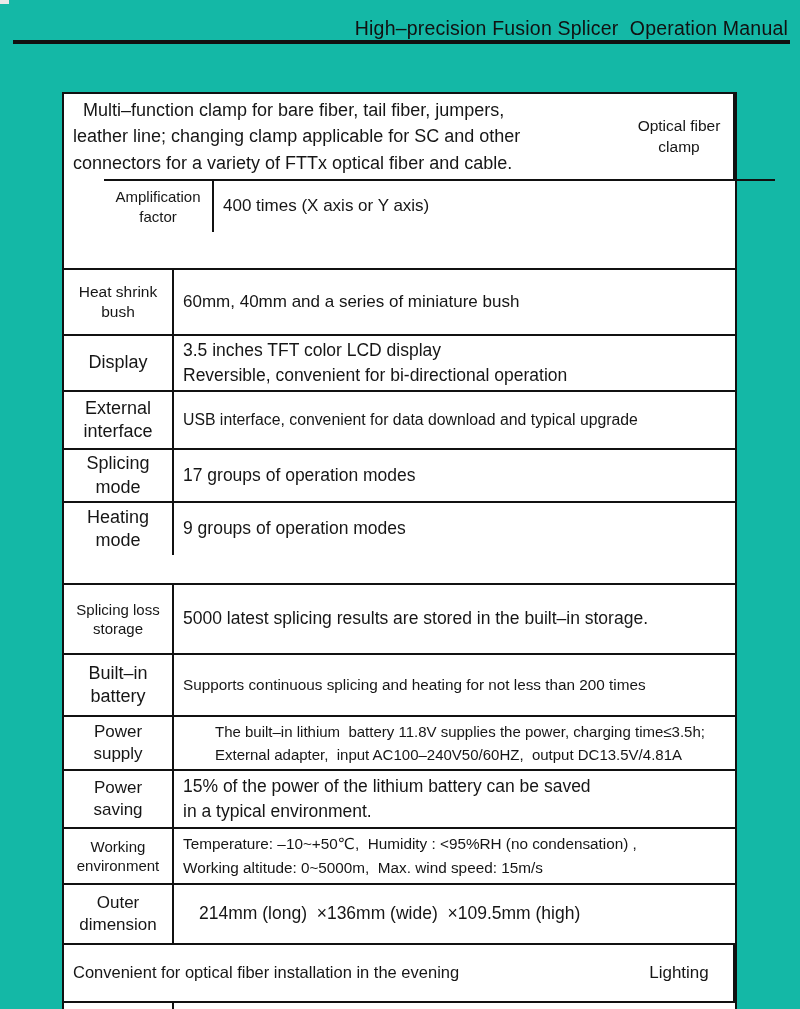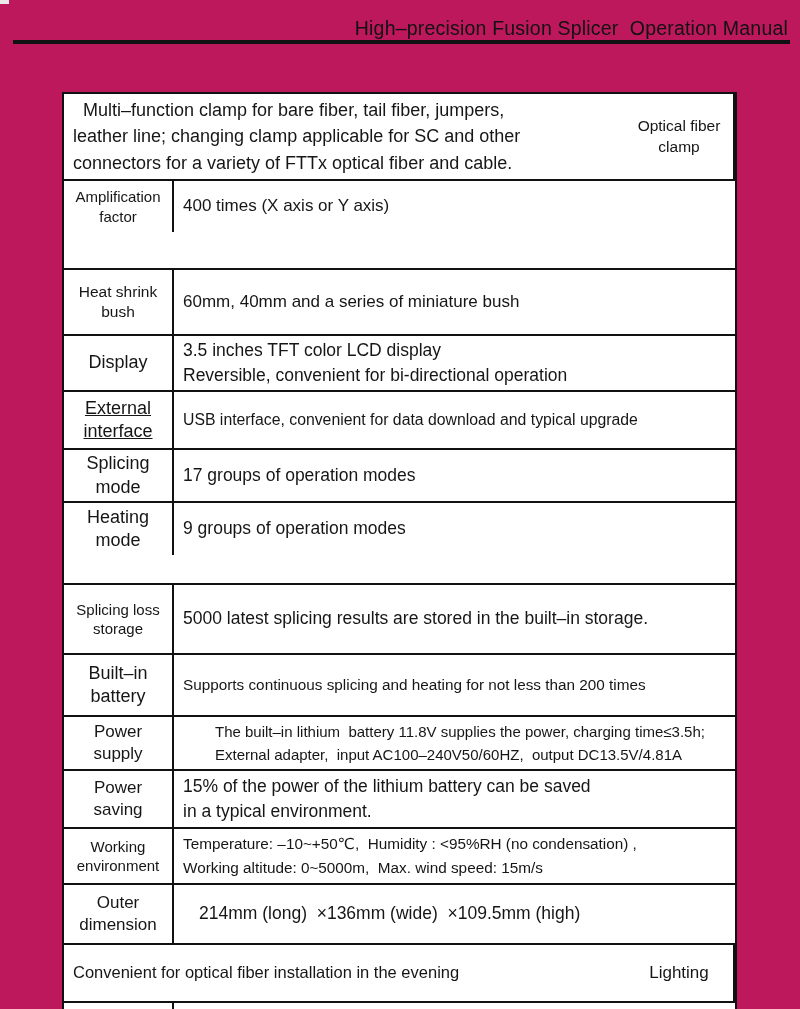--- a/index.html
+++ b/index.html
@@ -4,21 +4,21 @@
 <style>
   * { margin: 0; padding: 0; box-sizing: border-box; }
   html, body { background: #ffffff; }
   body {
     width: 800px; height: 1009px;
     font-family: "Liberation Sans", "DejaVu Sans", sans-serif;
     color: #161616;
     position: relative;
     overflow: hidden;
   }
-  .page { position: relative; width: 800px; height: 1009px; background: #be185d; }
+  .page { position: relative; width: 800px; height: 1009px; background: #14b8a6; }
 
   .corner-mark {
     position: absolute; left: 0; top: 0;
     width: 9px; height: 4px; background: #e9e9e9;
   }
 
   .page-title {
     position: absolute; top: 17px; right: 12px;
     font-size: 19.5px; color: #111111;
     white-space: pre; letter-spacing: 0.2px;
@@ -42,21 +42,21 @@
     width: 110px; min-width: 110px;
     border-right: 2px solid #111111;
     justify-content: center; text-align: center;
   }
   .cell.value { flex: 1; padding-left: 9px; padding-right: 4px; }
   .txt { white-space: pre-wrap; line-height: 1.45; }
   .label .txt { line-height: 1.3; }
 
   
   .row:nth-child(1)  { height: 85px; }
-  .row:nth-child(2)  { height: 53px; }
+  .row:nth-child(2)  { height: 53px; margin-left: 40px; }
   .row:nth-child(3)  { height: 66px; margin-top: 36px; }
   .row:nth-child(4)  { height: 56px; }
   .row:nth-child(5)  { height: 58px; }
   .row:nth-child(6)  { height: 53px; }
   .row:nth-child(7)  { height: 54px; }
   .row:nth-child(8)  { height: 70px; margin-top: 28px; }
   .row:nth-child(9)  { height: 62px; }
   .row:nth-child(10) { height: 54px; }
   .row:nth-child(11) { height: 58px; }
   .row:nth-child(12) { height: 56px; }
@@ -66,21 +66,21 @@
 
   
   .row:nth-child(1)  .label .txt { font-size: 15.5px; }
   .row:nth-child(1)  .value .txt { font-size: 18px; text-indent: 10px; }
   .row:nth-child(2)  .label .txt { font-size: 15px; }
   .row:nth-child(2)  .value .txt { font-size: 17px; }
   .row:nth-child(3)  .label .txt { font-size: 15.5px; }
   .row:nth-child(3)  .value .txt { font-size: 17px; }
   .row:nth-child(4)  .label .txt { font-size: 18px; }
   .row:nth-child(4)  .value .txt { font-size: 17.5px; }
-  .row:nth-child(5)  .label .txt { font-size: 18px; text-decoration: underline; }
+  .row:nth-child(5)  .label .txt { font-size: 18px; }
   .row:nth-child(5)  .value .txt { font-size: 15.8px; }
   .row:nth-child(6)  .label .txt { font-size: 18px; }
   .row:nth-child(6)  .value .txt { font-size: 17.5px; }
   .row:nth-child(7)  .label .txt { font-size: 18px; }
   .row:nth-child(7)  .value .txt { font-size: 17.5px; }
   .row:nth-child(8)  .label .txt { font-size: 15px; }
   .row:nth-child(8)  .value .txt { font-size: 17.5px; }
   .row:nth-child(9)  .label .txt { font-size: 18px; }
   .row:nth-child(9)  .value .txt { font-size: 15.3px; }
   .row:nth-child(10) .label .txt { font-size: 17px; }

